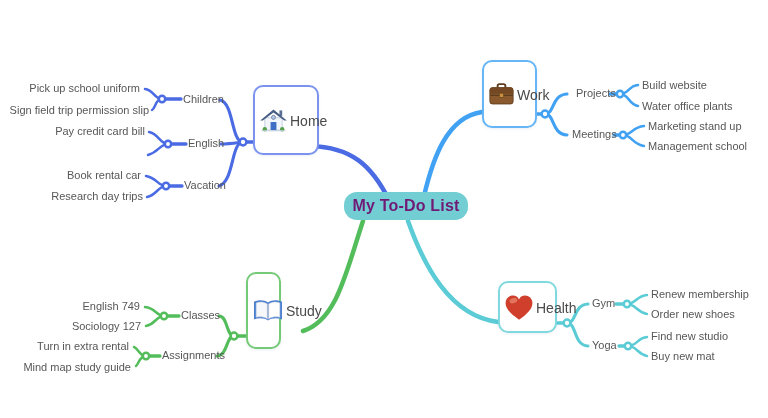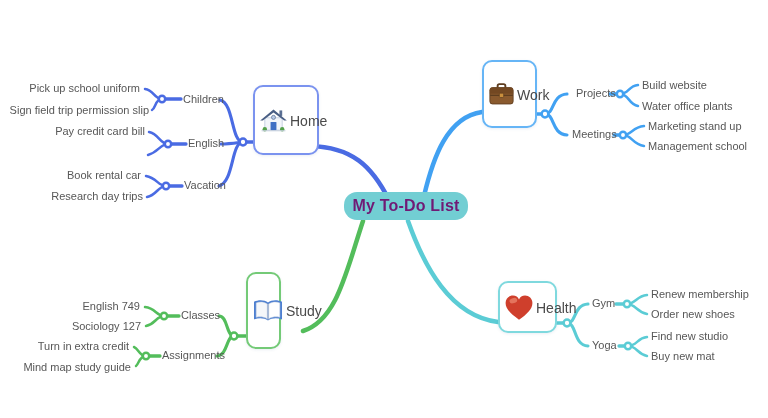--- a/index.html
+++ b/index.html
@@ -171,21 +171,21 @@
       </svg>
     </span>
     <span class="topic-label">Study</span>
   </div>
 
   <div class="label sub-label" style="left:181px;top:308px">Classes</div>
   <div class="label sub-label" style="left:162px;top:348px">Assignments</div>
 
   <div class="label leaf-label r" style="right:628px;top:299px">English 749</div>
   <div class="label leaf-label r" style="right:627px;top:319px">Sociology 127</div>
-  <div class="label leaf-label r" style="right:639px;top:339px">Turn in extra credit</div>
+  <div class="label leaf-label r" style="right:639px;top:339px">Turn in extra rental</div>
   <div class="label leaf-label r" style="right:637px;top:360px">Mind map study guide</div>
 
   <div class="topic-node" style="left:498px;top:270px;width:59px;height:52px;border-color:var(--health-border,#7fd9de);margin-top:11px;">
     <span class="icon">
       <svg viewBox="0 0 36 36" width="34" height="34" aria-hidden="true">
         <path d="M18 30.5 C9.5 24.2 3.8 19.2 3.8 12.6 C3.8 8 7.4 4.8 11.6 4.8 C14.6 4.8 17 6.6 18 8.9 C19 6.6 21.4 4.8 24.4 4.8 C28.6 4.8 32.2 8 32.2 12.6 C32.2 19.2 26.5 24.2 18 30.5 Z" fill="#cf3f2c"></path>
         <ellipse cx="12" cy="10.2" rx="4.2" ry="2.7" fill="#e8826a" opacity="0.8" transform="rotate(-18 12 10.2)"></ellipse>
       </svg>
     </span>
     <span class="topic-label">Health</span>

